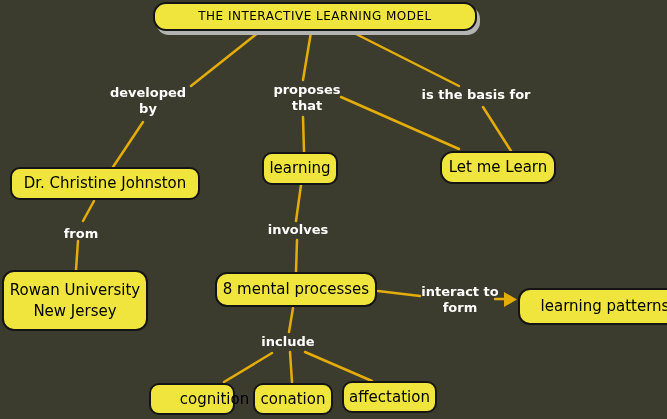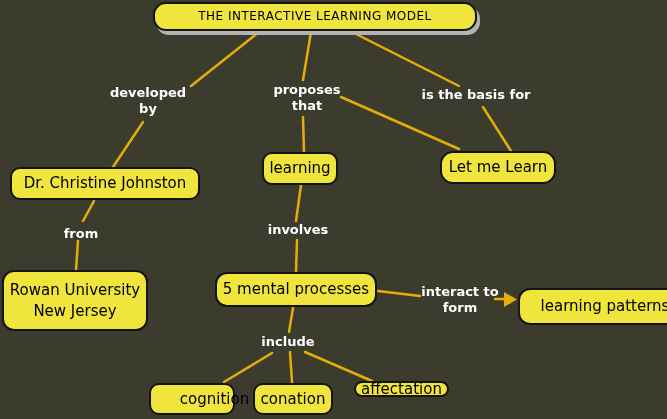--- a/index.html
+++ b/index.html
@@ -96,36 +96,36 @@
 
   <div class="node" style="left:262px;top:152px;width:76px;height:33px;">
     <span>learning</span>
   </div>
 
   <div class="node" style="left:440px;top:151px;width:116px;height:33px;border-radius:13px;">
     <span>Let me Learn</span>
   </div>
 
   <div class="node" style="left:215px;top:272px;width:162px;height:35px;border-radius:12px;">
-    <span>5 mental processes</span>
+    <span>8 mental processes</span>
   </div>
 
   <div class="node" style="left:518px;top:288px;width:174px;height:37px;border-radius:12px;">
     <span>learning patterns</span>
   </div>
 
   <div class="node" style="left:149px;top:383px;width:86px;height:32px;padding-left:45px;">
     <span>cognition</span>
   </div>
 
   <div class="node" style="left:253px;top:383px;width:80px;height:32px;">
     <span>conation</span>
   </div>
 
-  <div class="node" style="left:354px;top:381px;width:95px;height:16px;">
+  <div class="node" style="left:342px;top:381px;width:95px;height:32px;">
     <span>affectation</span>
   </div>
 
   <div class="link-label" style="left:103px;top:85px;width:90px;">
     <span>developed</span>
     <span>by</span>
   </div>
 
   <div class="link-label" style="left:262px;top:82px;width:90px;">
     <span>proposes</span>

